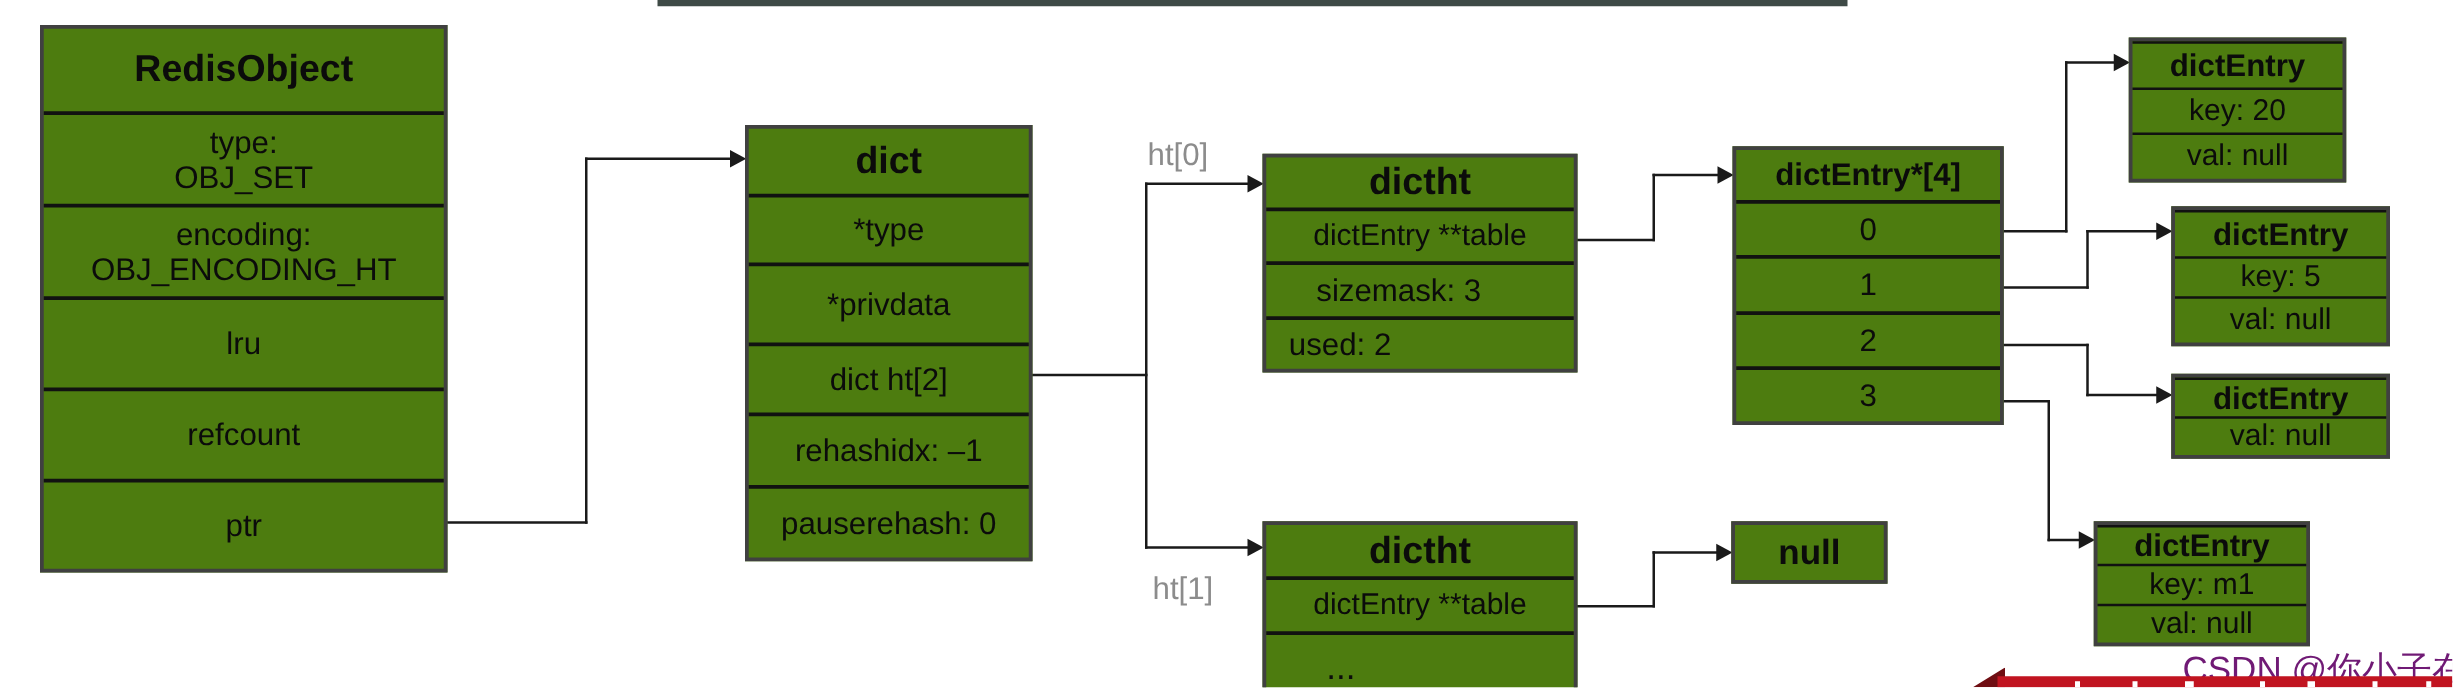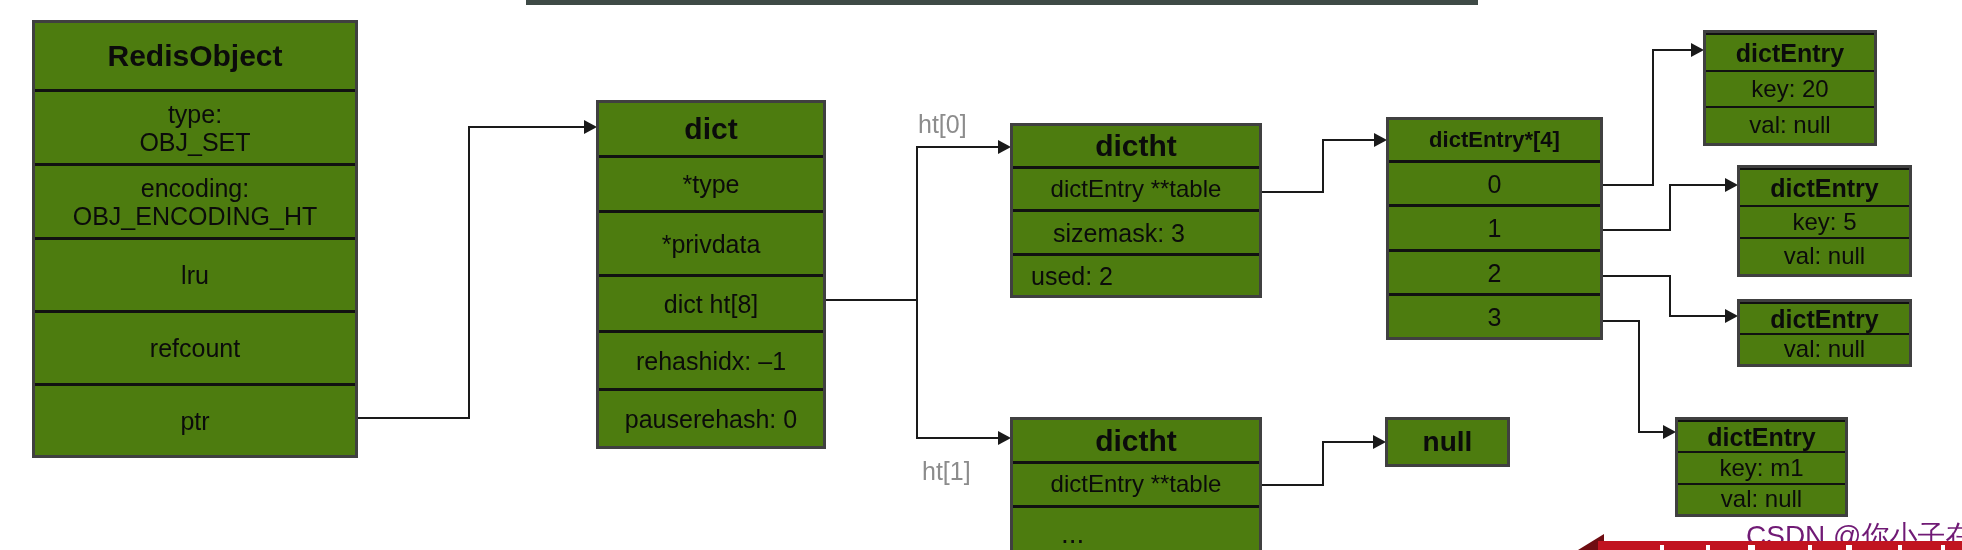--- a/index.html
+++ b/index.html
@@ -96,34 +96,34 @@
     </div>
     <div class="row" style="height:73px;">lru</div>
     <div class="row" style="height:73px;">refcount</div>
     <div class="row" style="height:72px;">ptr</div>
   </div>
 
   <div class="box" style="left:596px;top:100px;width:230px;">
     <div class="row first title-row" style="height:52px;">dict</div>
     <div class="row" style="height:55px;">*type</div>
     <div class="row" style="height:64px;">*privdata</div>
-    <div class="row" style="height:56px;">dict ht[8]</div>
+    <div class="row" style="height:56px;">dict ht[2]</div>
     <div class="row" style="height:58px;">rehashidx: –1</div>
     <div class="row" style="height:58px;">pauserehash: 0</div>
   </div>
 
   <div class="box" style="left:1010px;top:123px;width:252px;">
     <div class="row first title-row" style="height:40px;">dictht</div>
     <div class="row" style="height:43px;font-size:24px;">dictEntry **table</div>
     <div class="row left" style="height:44px;padding-left:40px;">sizemask: 3</div>
     <div class="row left" style="height:42px;">used: 2</div>
   </div>
 
   <div class="box" style="left:1386px;top:117px;width:217px;">
-    <div class="row first title-row" style="height:40px;font-size:22px;">dictEntry*[4]</div>
+    <div class="row first title-row" style="height:40px;font-size:25px;">dictEntry*[4]</div>
     <div class="row" style="height:44px;">0</div>
     <div class="row" style="height:45px;">1</div>
     <div class="row" style="height:44px;">2</div>
     <div class="row" style="height:44px;">3</div>
   </div>
 
   <div class="box" style="left:1010px;top:417px;width:252px;height:150px;">
     <div class="row first title-row" style="height:41px;">dictht</div>
     <div class="row" style="height:44px;font-size:24px;">dictEntry **table</div>
     <div class="row left" style="height:55px;padding-left:48px;font-size:28px;">...</div>

